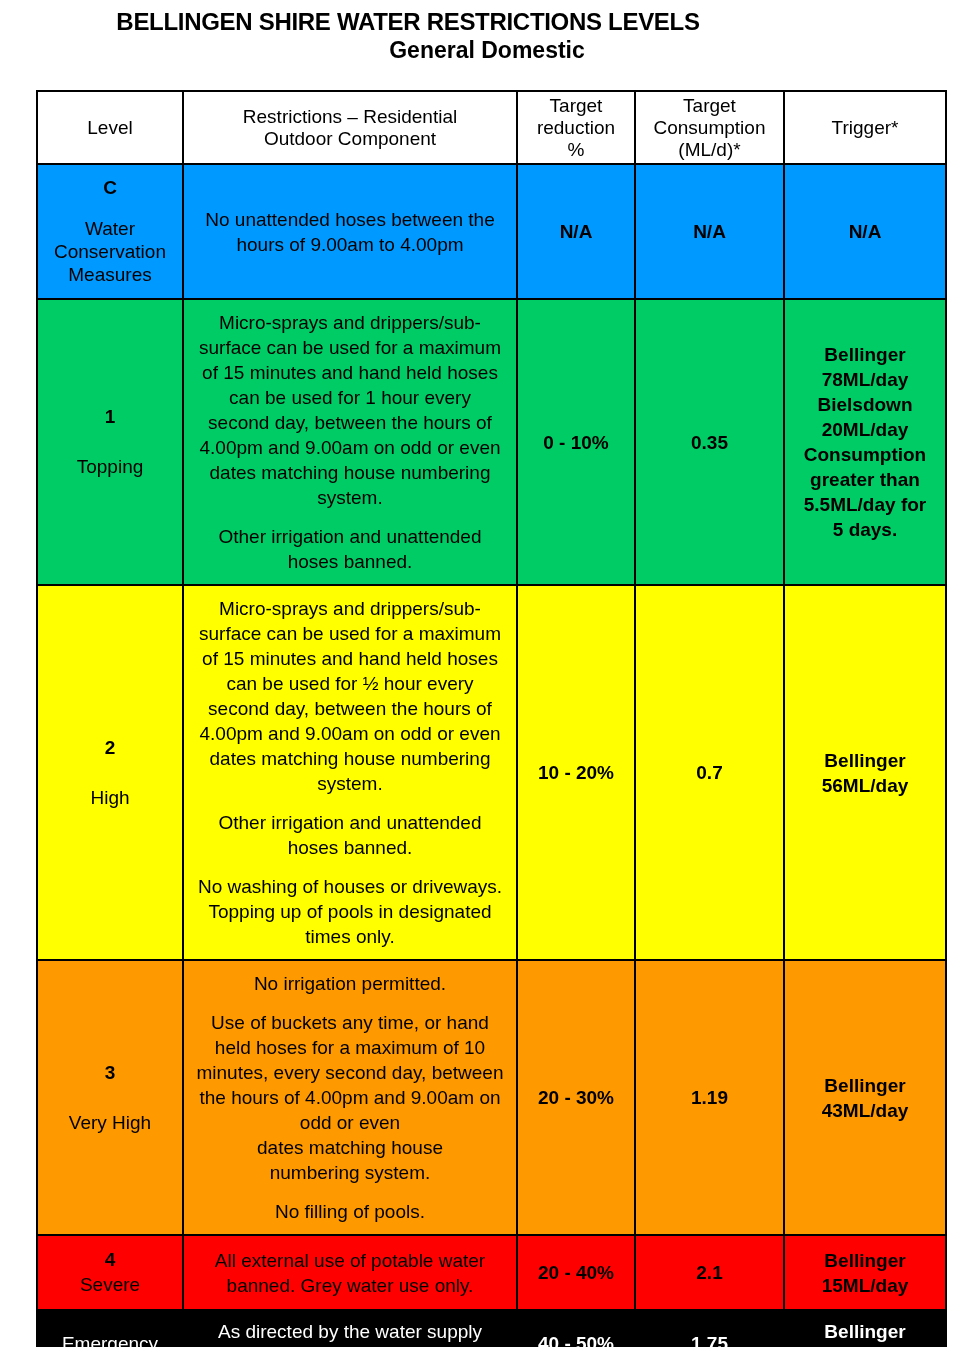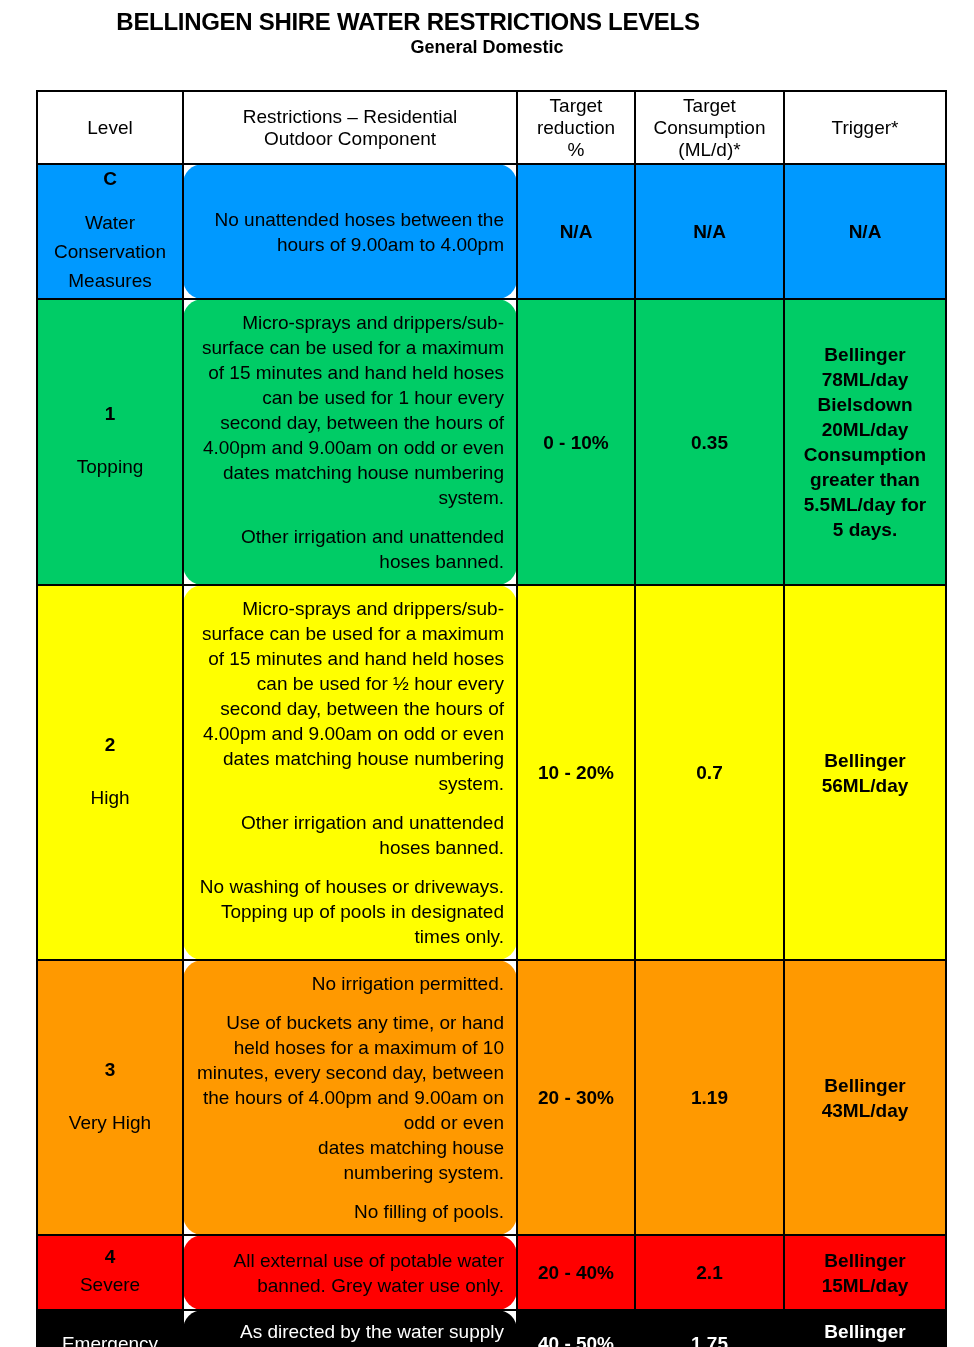--- a/index.html
+++ b/index.html
@@ -6,21 +6,21 @@
   body{
     width:974px;height:1347px;position:relative;
     font-family:"Liberation Sans","DejaVu Sans",sans-serif;color:#000;
   }
   .page-title{
     position:absolute;top:8px;left:0;width:816px;text-align:center;
     font-size:24px;font-weight:bold;letter-spacing:-0.3px;white-space:nowrap;
   }
   .page-subtitle{
     position:absolute;top:37px;left:0;width:974px;text-align:center;
-    font-size:18px;font-weight:bold;
+    font-size:23px;font-weight:bold;
   }
   table.restrictions{
     position:absolute;left:36px;top:90px;width:909px;
     border-collapse:collapse;table-layout:fixed;
   }
   td{border:2px solid #000;padding:0;font-size:19px;}
   tr.r-head{height:73px;}
   tr.r0{height:135px;}
   tr.r1{height:275px;}
   tr.r2{height:364px;}
@@ -33,22 +33,22 @@
   }
   td.level{text-align:center;vertical-align:middle;}
   .level-inner{
     display:flex;flex-direction:column;align-items:center;justify-content:center;
     height:100%;
   }
   tr.r0 .level-inner{gap:18px;}
   tr.r1 .level-inner,tr.r2 .level-inner,tr.r3 .level-inner{gap:27px;}
   tr.r4 .level-inner{gap:2px;}
   .level-code{font-weight:bold;}
-  .level-name{white-space:pre-line;line-height:29px;}
-  td.restr{vertical-align:top;padding:10px 12px;line-height:25px;text-align:right;border-radius:20px;}
+  .level-name{white-space:pre-line;line-height:23px;}
+  td.restr{vertical-align:top;padding:10px 12px;line-height:25px;text-align:center;}
   td.restr.vmid{vertical-align:middle;padding:4px 12px;}
   td.restr p{margin:0 0 14px 0;white-space:pre-line;}
   td.restr p:last-child{margin-bottom:0;}
   td.center{text-align:center;vertical-align:middle;white-space:pre-line;line-height:25px;font-weight:bold;}
   td.bold{font-weight:bold;}
 </style>
 </head>
 <body>
 
 <div class="page-title">BELLINGEN SHIRE WATER RESTRICTIONS LEVELS</div>

